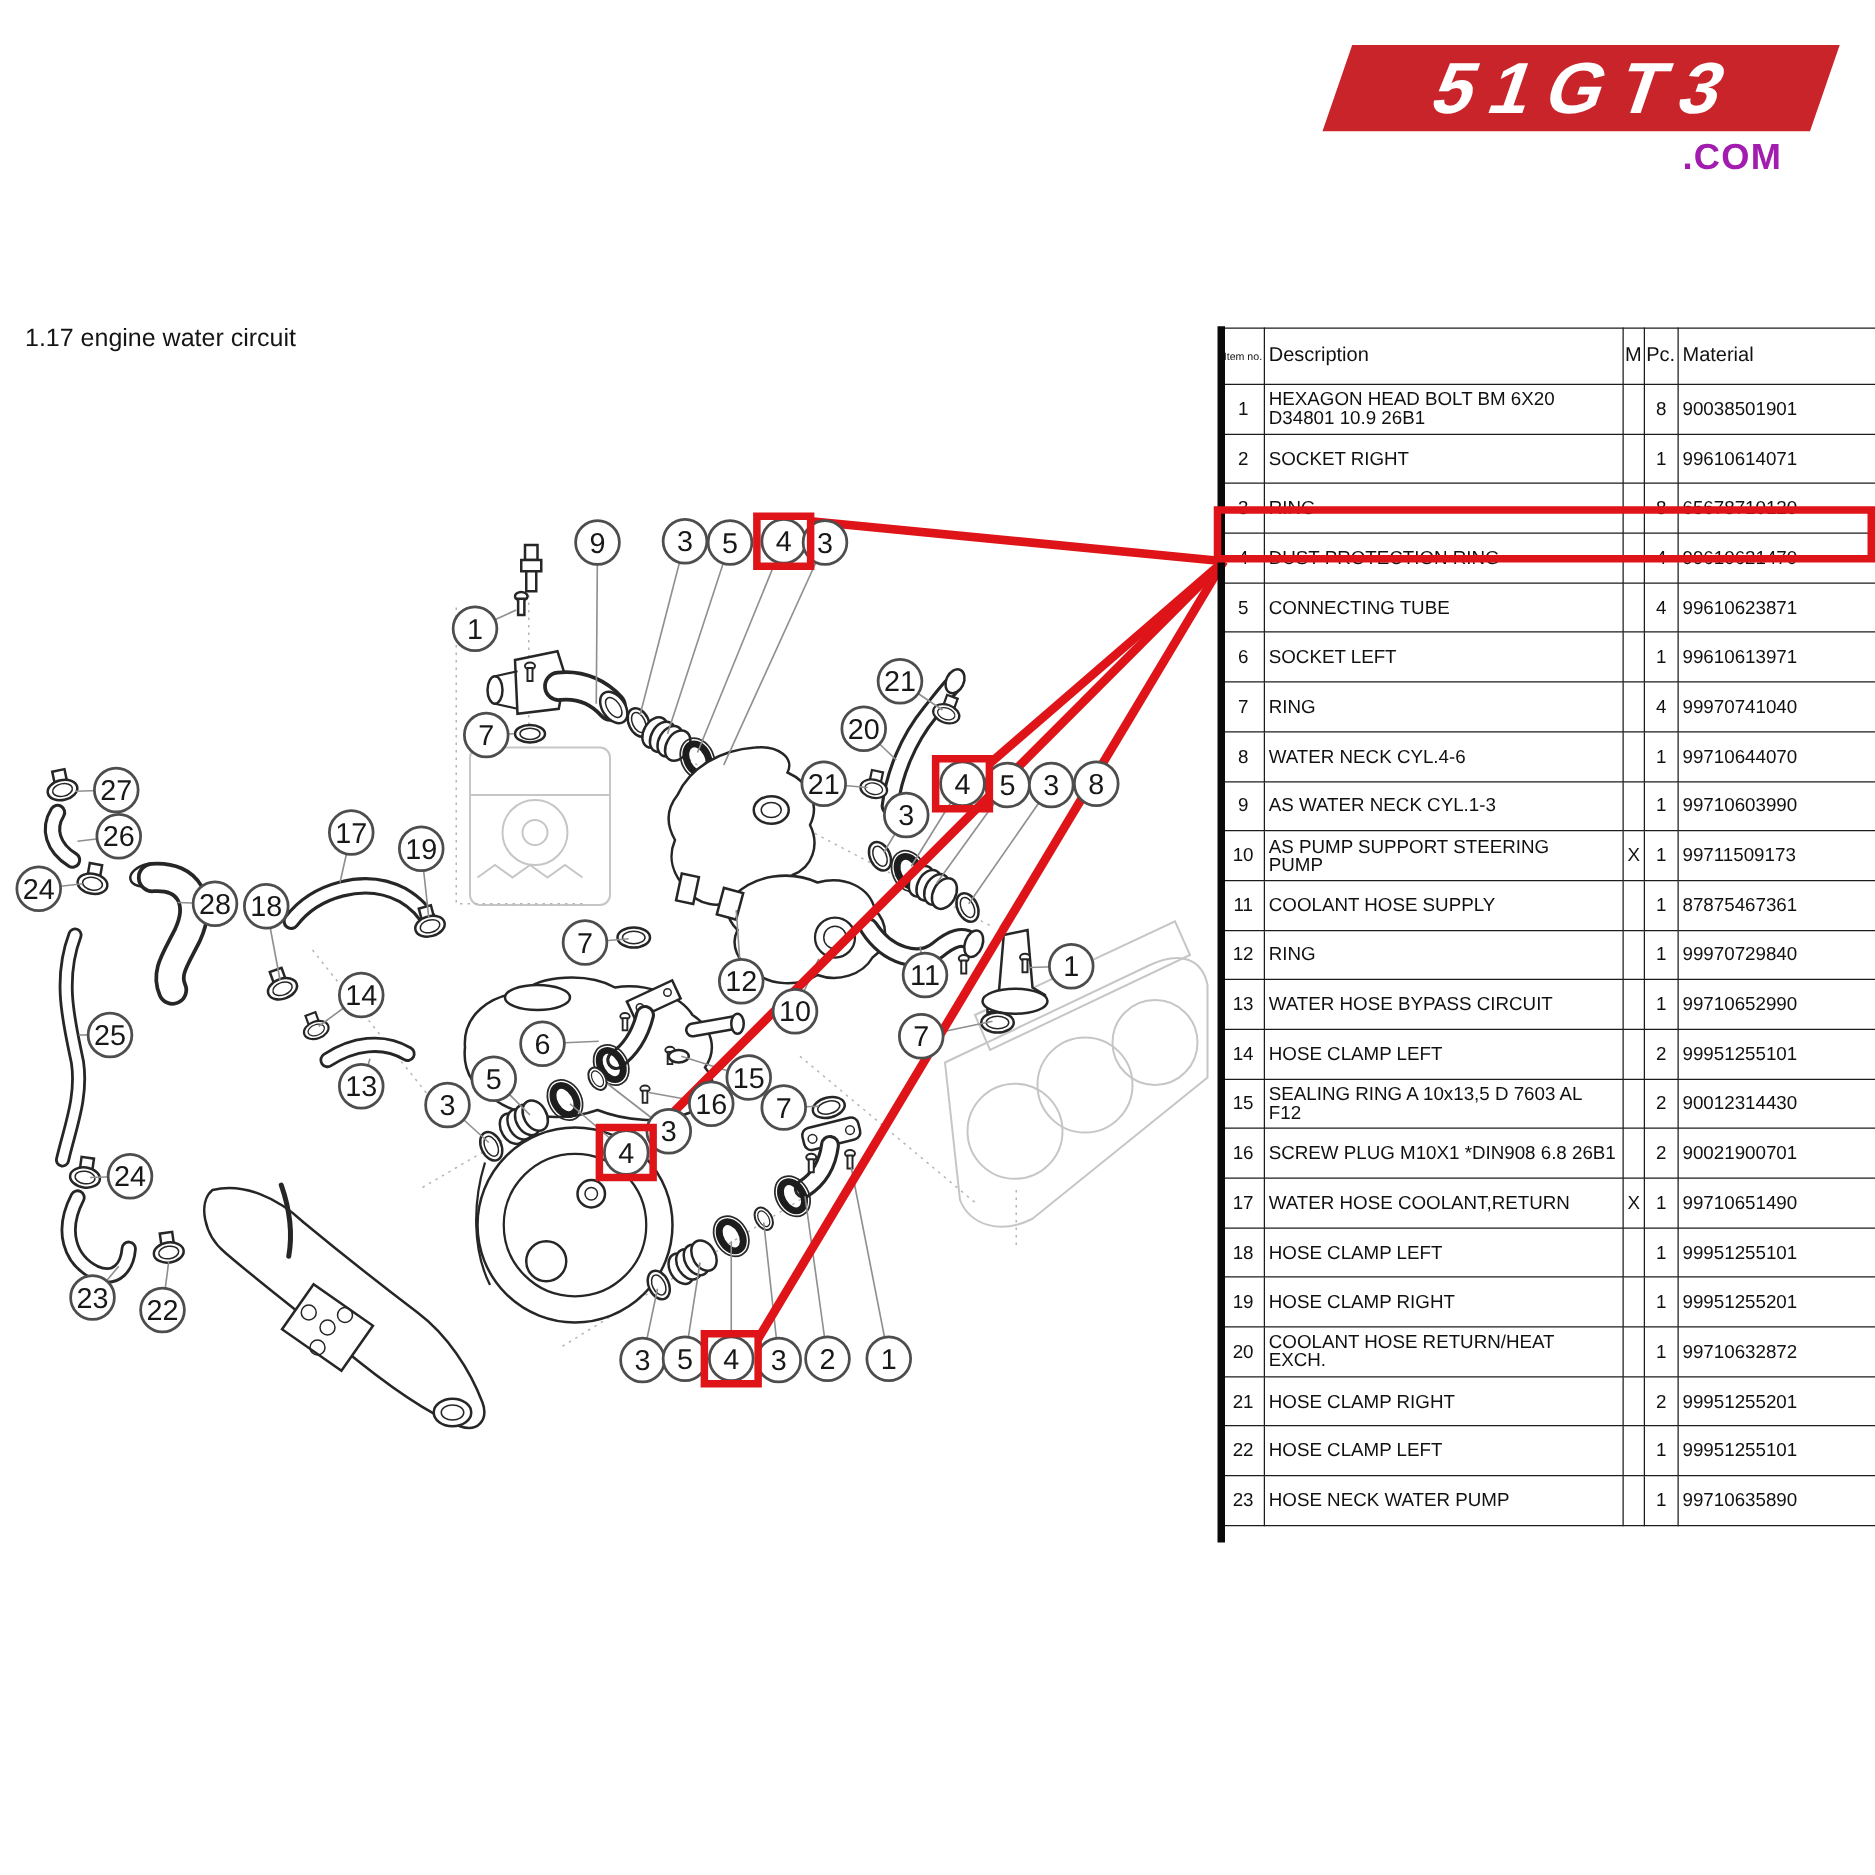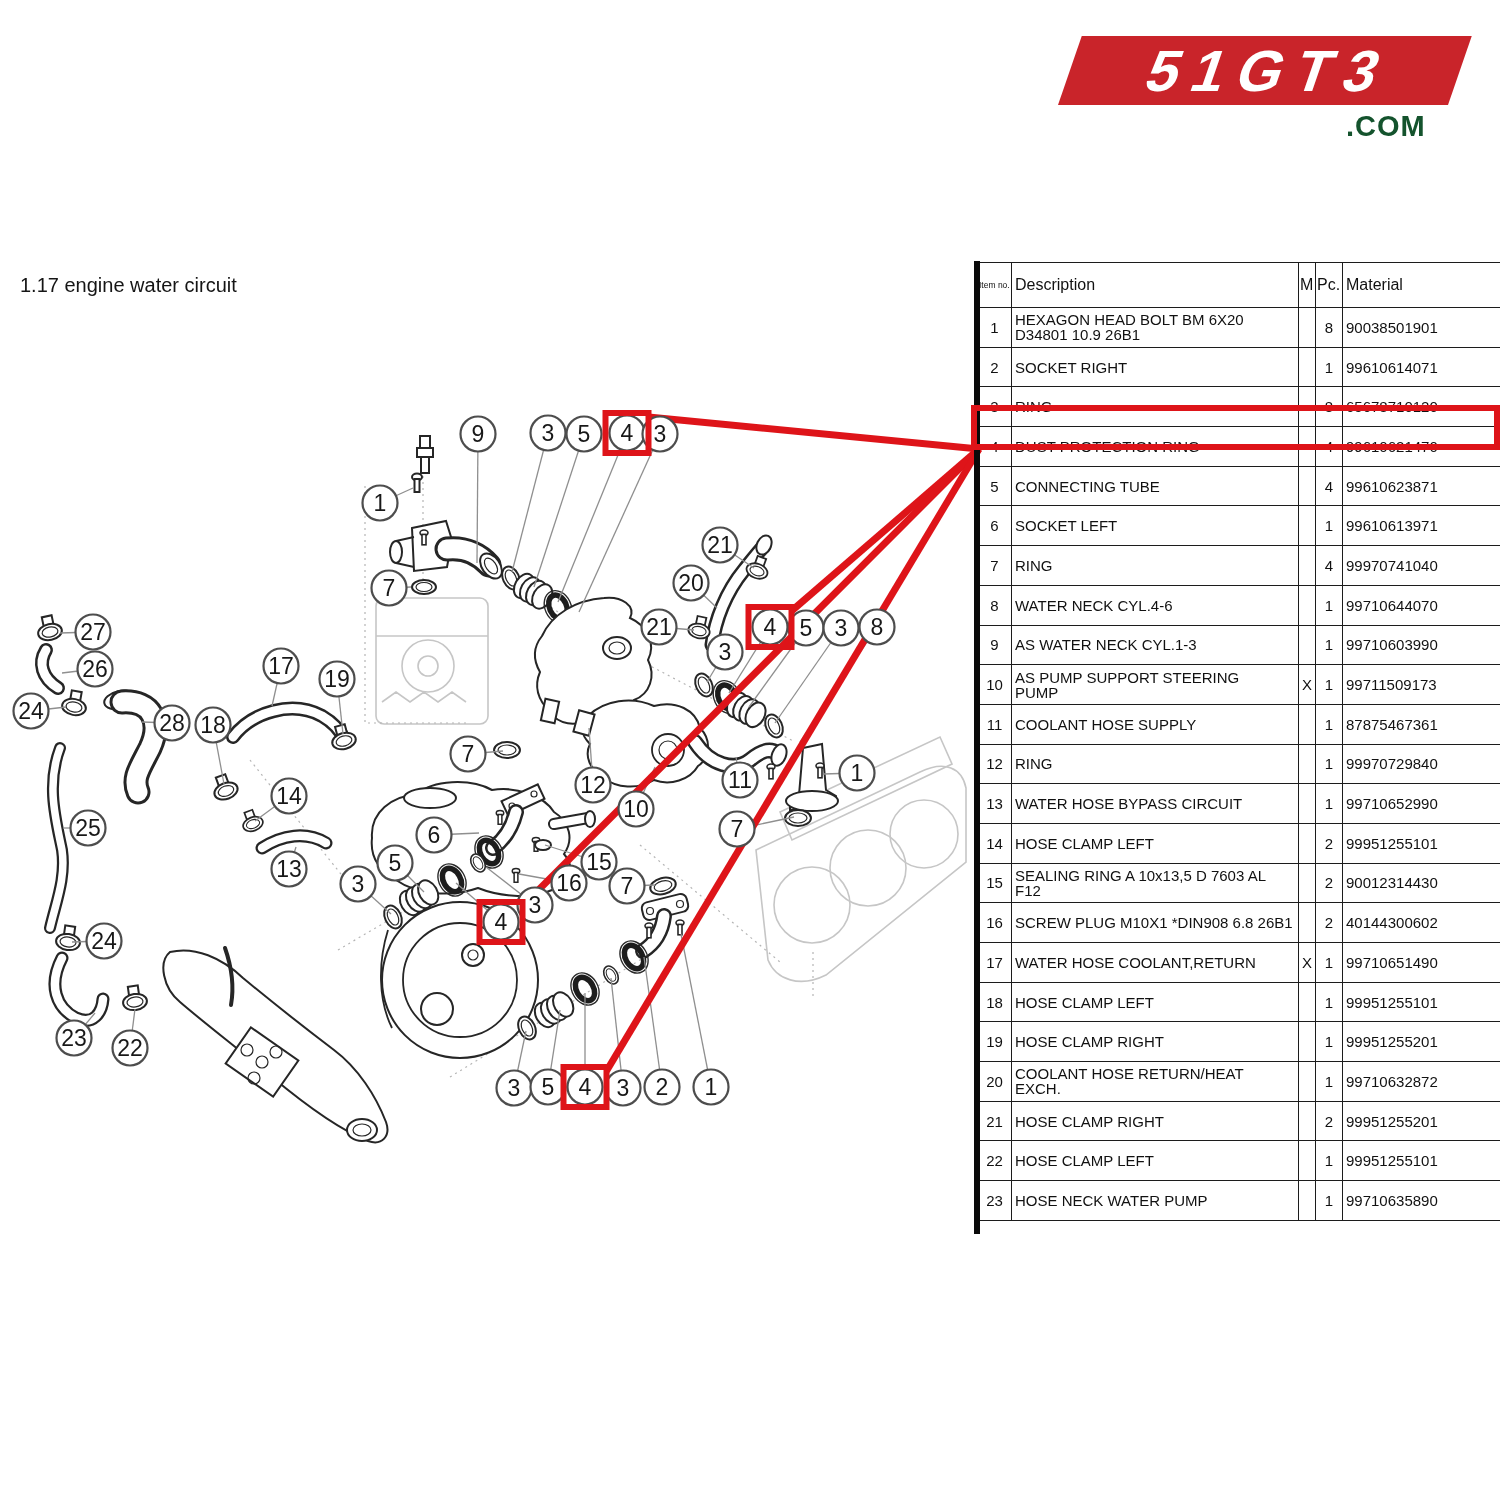--- a/index.html
+++ b/index.html
@@ -14,26 +14,26 @@
     left:1058px;top:36px;width:390px;height:69px;
     background:var(--logored,#c9242a);
     transform:skewX(-19deg);transform-origin:0 100%;
     display:flex;align-items:center;justify-content:center;
   }
   #logo-text{
     color:#fff;font-size:58px;font-weight:bold;letter-spacing:13px;
     line-height:1;white-space:nowrap;padding-left:10px;
   }
   #logo-tld{
-    left:1346px;top:110px;font-size:29px;font-weight:bold;color:#14532d;
+    left:1346px;top:110px;font-size:29px;font-weight:bold;color:#a21caf;
     letter-spacing:1px;
   }
 
   
-  #page-title{left:20px;top:274px;font-size:20px;color:#151515;}
+  #page-title{left:20px;top:260px;font-size:20px;color:#151515;}
 
   
   #table-wrap{left:977px;top:262px;width:523px;z-index:2;}
   #parts-table{border-collapse:collapse;width:100%;table-layout:fixed;}
   #parts-table th,#parts-table td{
     border:1px solid #1c1c1c;color:#111;overflow:hidden;
     vertical-align:middle;box-sizing:border-box;
   }
   #parts-table th{height:45px;font-weight:normal;font-size:16px;text-align:left;padding:0 3px;}
   #parts-table th.col-item{font-size:8.5px;text-align:left;padding:0 1px;}
@@ -679,21 +679,21 @@
 F12</td>
           <td class="col-m"></td>
           <td class="col-pc">2</td>
           <td class="col-material">90012314430</td>
         </tr>
         <tr>
           <td class="col-item">16</td>
           <td class="col-description">SCREW PLUG M10X1 *DIN908 6.8 26B1</td>
           <td class="col-m"></td>
           <td class="col-pc">2</td>
-          <td class="col-material">40144300602</td>
+          <td class="col-material">90021900701</td>
         </tr>
         <tr>
           <td class="col-item">17</td>
           <td class="col-description">WATER HOSE COOLANT,RETURN</td>
           <td class="col-m">X</td>
           <td class="col-pc">1</td>
           <td class="col-material">99710651490</td>
         </tr>
         <tr>
           <td class="col-item">18</td>

